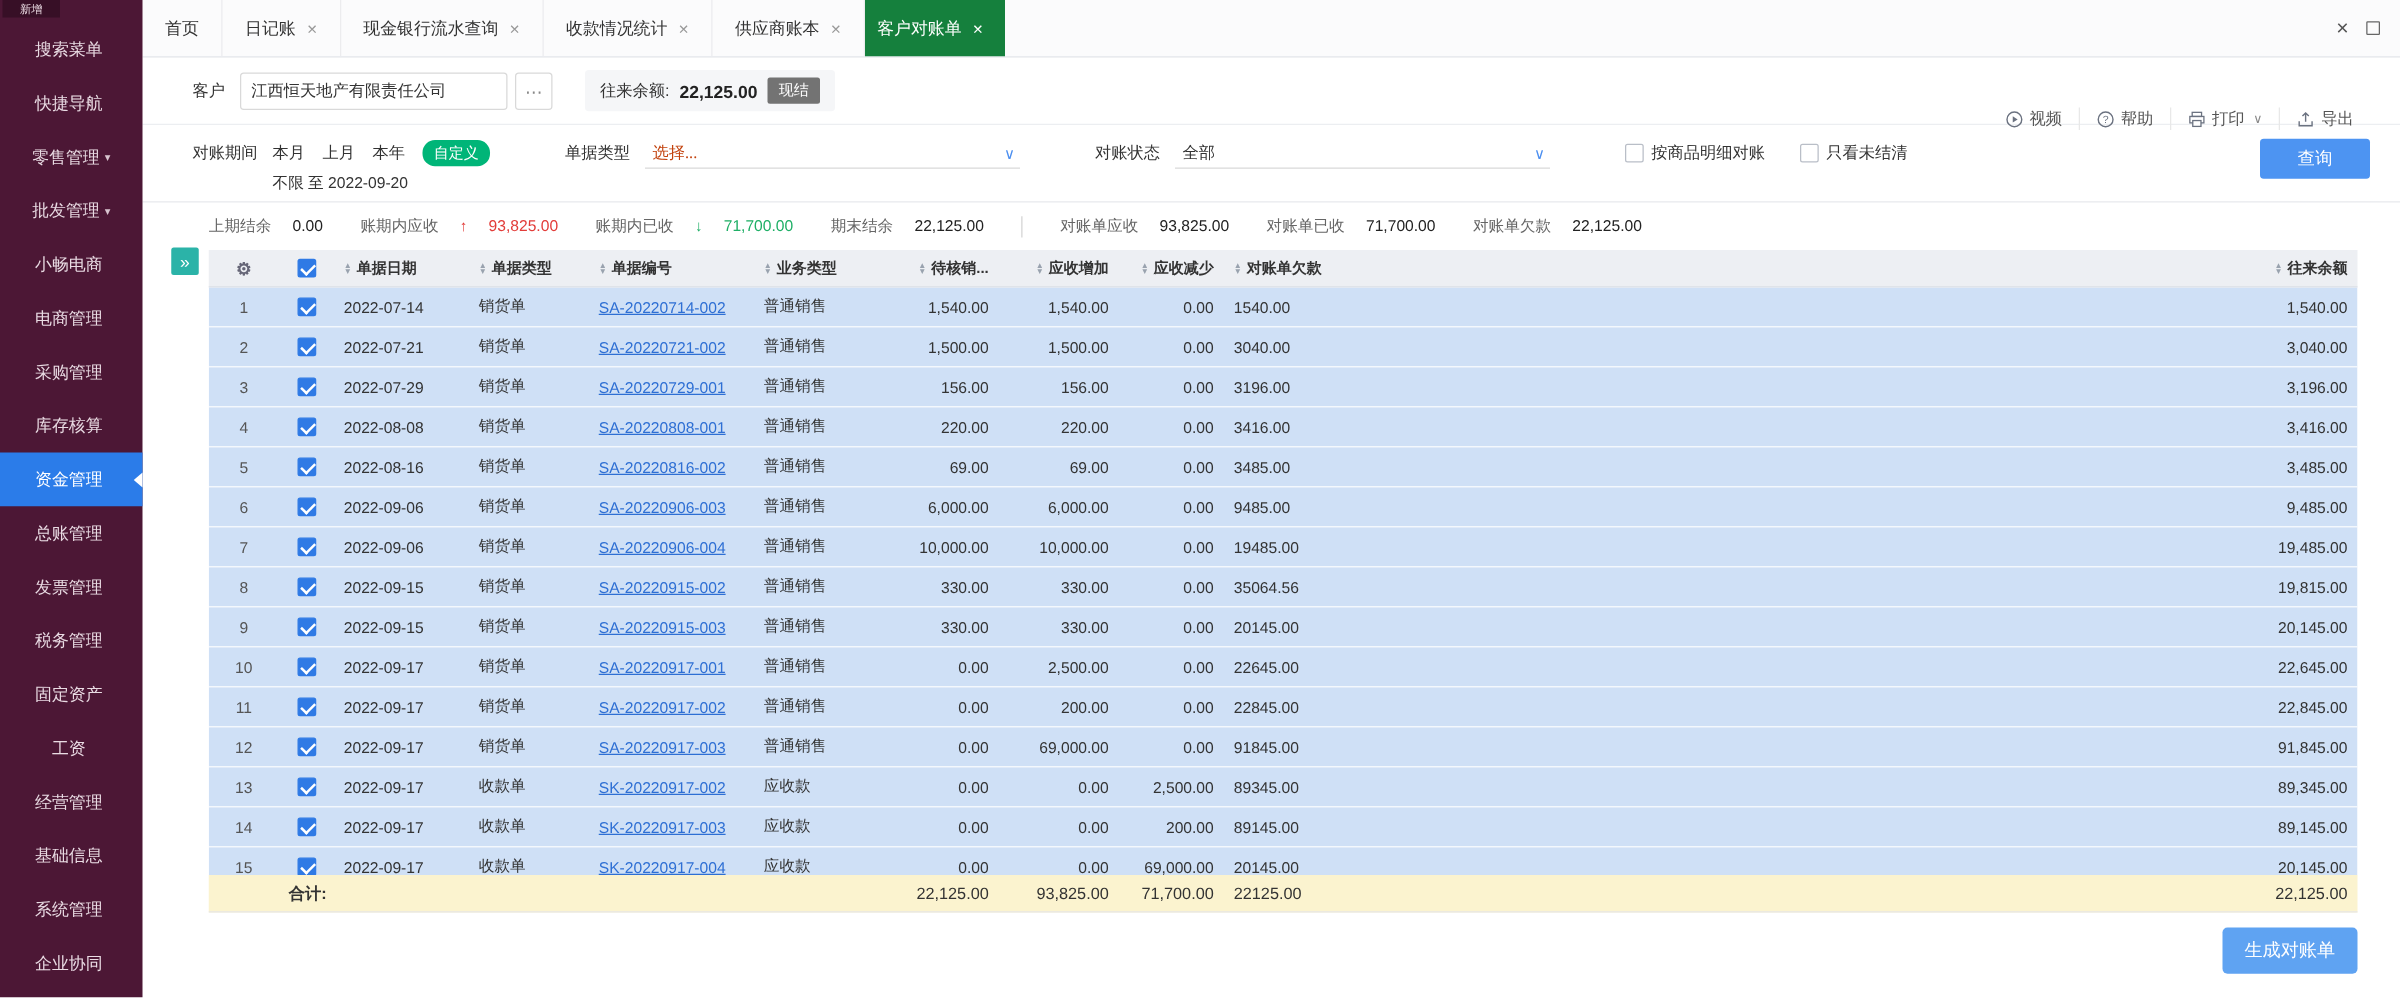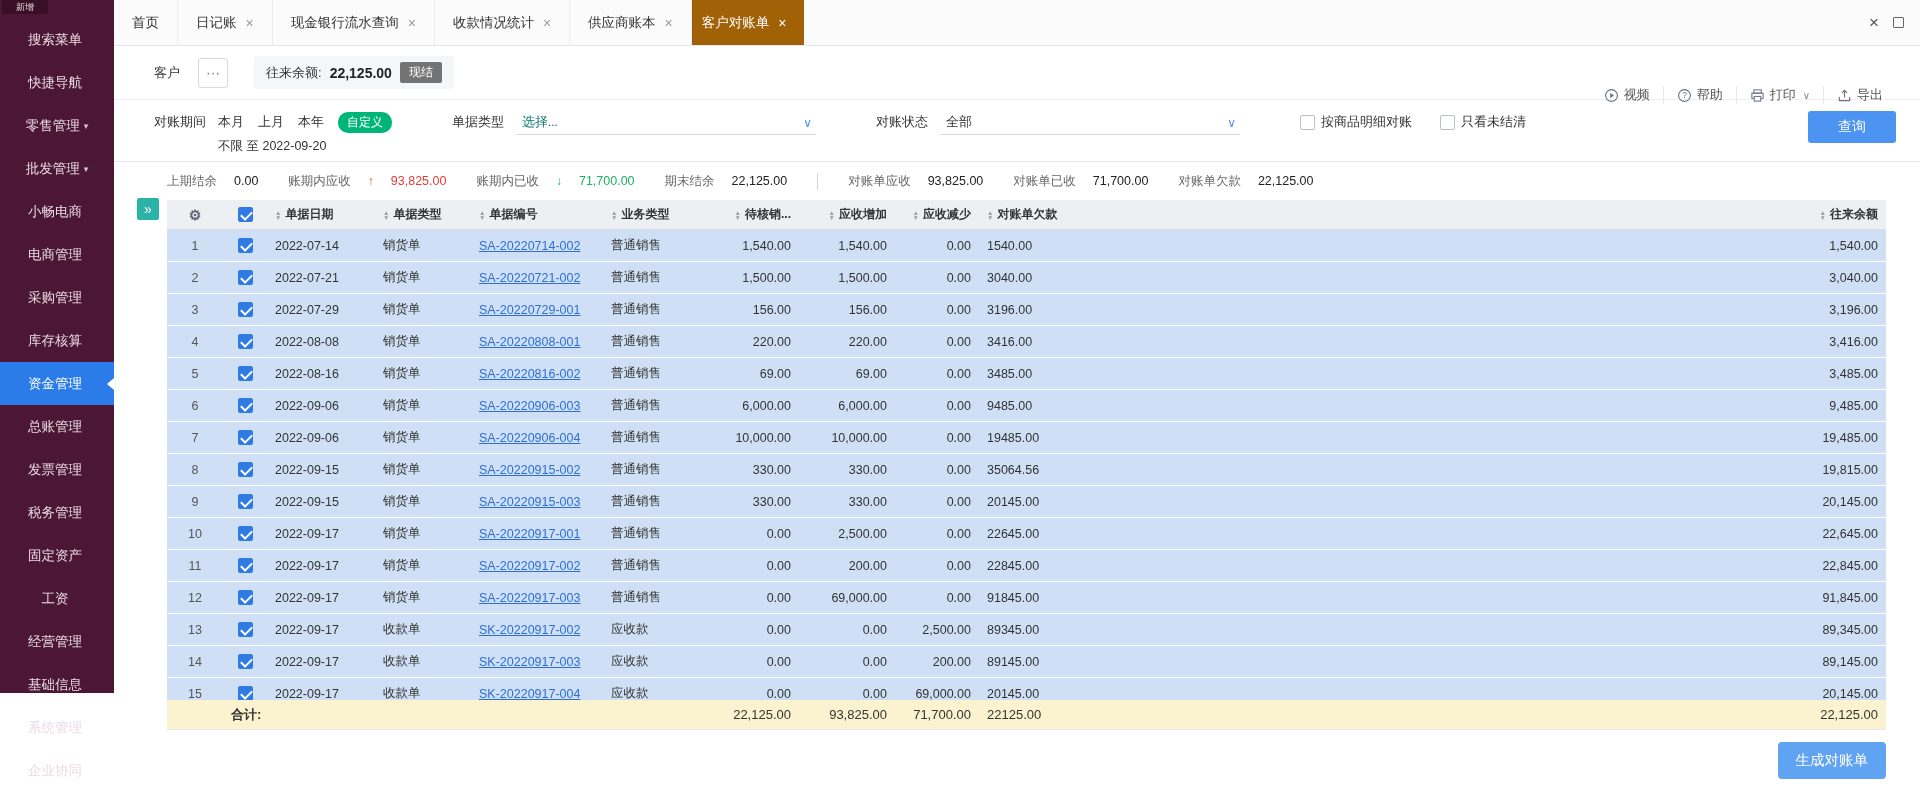--- a/index.html
+++ b/index.html
@@ -1,36 +1,36 @@
 <!DOCTYPE html>
 <html><head>
 <meta charset="utf-8">
 <style>
   * { margin:0; padding:0; box-sizing:border-box; }
   html,body { width:1920px; height:798px; overflow:hidden; font-family:"Liberation Sans", sans-serif; background:#fff; }
   .app { display:flex; width:1920px; height:798px; }
 
   
-  .sidebar { width:114px; height:693px; background:#4c1735; flex-shrink:0; position:relative; }
+  .sidebar { width:114px; height:798px; background:#4c1735; flex-shrink:0; position:relative; }
   .side-logo { width:46px; height:14px; background:#370f26; color:#e8d8e0; font-size:9px; line-height:14px; text-align:center; overflow:hidden; margin-left:2px; }
   .side-menu { display:flex; flex-direction:column; padding-top:4px; }
   .side-item { height:43px; color:#e9dbe3; font-size:13.5px; display:flex; align-items:center; justify-content:center; cursor:pointer; position:relative; }
   .side-item.active { background:#2b7ce9; color:#fff; }
   .side-item.active::after { content:""; position:absolute; right:0; top:50%; margin-top:-6px; border-top:6px solid transparent; border-bottom:6px solid transparent; border-right:7px solid #fff; }
   .side-caret { font-size:9px; margin-left:4px; color:#d8c4cf; }
 
   
   .main { flex:1; display:flex; flex-direction:column; min-width:0; }
 
   
   .tabbar { height:46px; background:#fbfbfc; border-bottom:1px solid #e4e6ea; display:flex; align-items:stretch; flex-shrink:0; }
   .tabs-mount { display:flex; }
   .tab { display:flex; align-items:center; padding:0 18px; font-size:13.5px; color:#333; border-right:1px solid #ececee; cursor:pointer; white-space:nowrap; }
   .tab .tab-close { margin-left:9px; color:#999; font-size:14px; line-height:1; }
-  .tab.active { background:#a16207; color:#fff; border-right:none;padding-left:10px; }
+  .tab.active { background:#15803d; color:#fff; border-right:none;padding-left:10px; }
   .tab.active .tab-close { color:#fff; }
   .tabbar-spacer { flex:1; }
   .win-icons { display:flex; align-items:center; gap:14px; padding:0 16px; }
   .win-close { font-size:17px; color:#555; cursor:pointer; }
   .win-full { width:11px; height:11px; border:1.5px solid #666; border-radius:1px; cursor:pointer; }
 
   
   .toolbar { height:54px; display:flex; align-items:center; padding:0 24px 0 40px; border-bottom:1px solid #eceef1; flex-shrink:0; }
   .tb-label { font-size:13px; color:#333; margin-right:12px; }
   .customer-input { width:214px; height:30px; border:1px solid #d9d9d9; border-radius:3px; font-size:13px; color:#333; padding:0 8px; font-family:"Liberation Sans",sans-serif; }
@@ -48,21 +48,21 @@
   
   .filterbar { height:62px; display:flex; align-items:flex-start; padding:11px 24px 0 40px; border-bottom:1px solid #e7e9ed; flex-shrink:0; }
   .flt-label { font-size:13px; color:#333; line-height:22px; margin-right:12px; white-space:nowrap; }
   .period-block { display:flex; flex-direction:column; margin-right:60px; }
   .period-line { display:flex; align-items:center; gap:14px; height:22px; }
   .period-opt { font-size:13px; color:#333; cursor:pointer; white-space:nowrap; }
   .period-custom { background:#00b578; color:#fff; font-size:12px; border-radius:10px; padding:2px 9px; cursor:pointer; white-space:nowrap; }
   .period-range { font-size:12.5px; color:#333; margin-top:5px; cursor:pointer; white-space:nowrap; }
   .dropdown { position:relative; width:300px; border-bottom:1px solid #d9d9d9; height:24px; line-height:22px; font-size:13px; padding:0 22px 0 6px; cursor:pointer; margin-right:60px; }
   .dropdown .dd-text { color:#333; }
-  .dropdown .dd-text.placeholder { color:#0f766e;font-family:Liberation Serif, serif; }
+  .dropdown .dd-text.placeholder { color:#c2410c;font-family:Liberation Serif, serif; }
   .dd-chevron { position:absolute; right:4px; top:1px; color:#4c8ff0; font-size:12px; }
   .flt-check { display:flex; align-items:center; gap:6px; margin-right:28px; line-height:22px; cursor:pointer; }
   .flt-check span.lbl { font-size:13px; color:#333; white-space:nowrap; }
   .cb { width:15px; height:15px; border:1px solid #b9bec7; border-radius:2px; background:#fff; display:inline-block; position:relative; flex-shrink:0; }
   .cb.checked { background:#2f7ae5; border-color:#2f7ae5; }
   .cb.checked::after { content:""; position:absolute; left:4px; top:1px; width:5px; height:9px; border:solid #fff; border-width:0 2px 2px 0; transform:rotate(45deg); }
   .query-btn { margin-left:auto; width:88px; height:32px; background:#4d94f2; border:none; border-radius:3px; color:#fff; font-size:14px; cursor:pointer; font-family:"Liberation Sans",sans-serif; }
 
   
   .summarybar { height:38px; display:flex; align-items:center; margin:0 34px 0 53px; font-size:12.5px; flex-shrink:0; }
@@ -221,20 +221,21 @@
         </div>
       <div class="tabbar-spacer"></div>
       <div class="win-icons">
         <span class="win-close">×</span>
         <span class="win-full"></span>
       </div>
     </div>
 
     <div class="toolbar">
       <span class="tb-label">客户</span>
+      <input class="customer-input" value="江西恒天地产有限责任公司" style="">
       <button class="more-btn">⋯</button>
       <div class="balance-wrap">
         <span class="balance-label">往来余额:</span>
         <span class="balance-value">22,125.00</span>
         <span class="settle-badge">现结</span>
       </div>
       <div class="tb-actions">
         <span class="tb-action">
           <svg width="15" height="15" viewBox="0 0 16 16">
               <circle cx="8" cy="8" r="6.3" fill="none" stroke="#6b7280" stroke-width="1.2"></circle>

